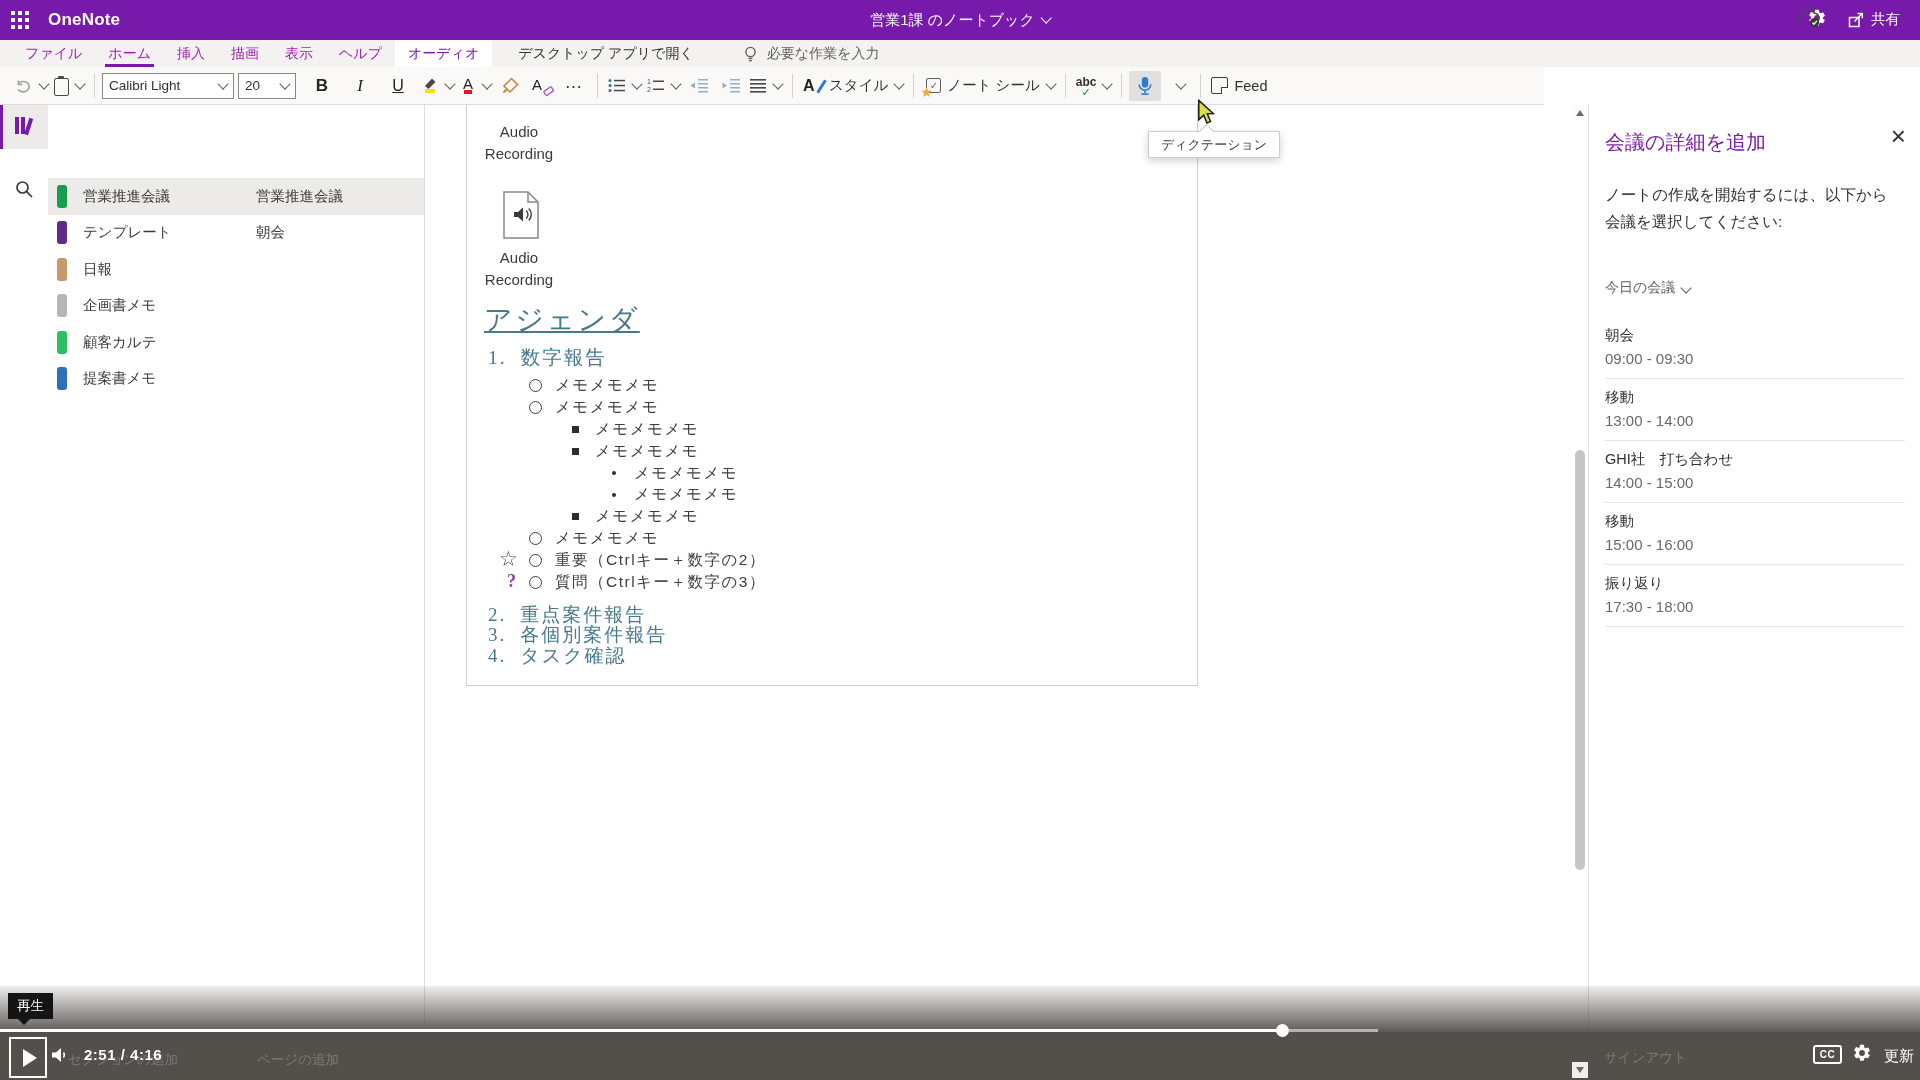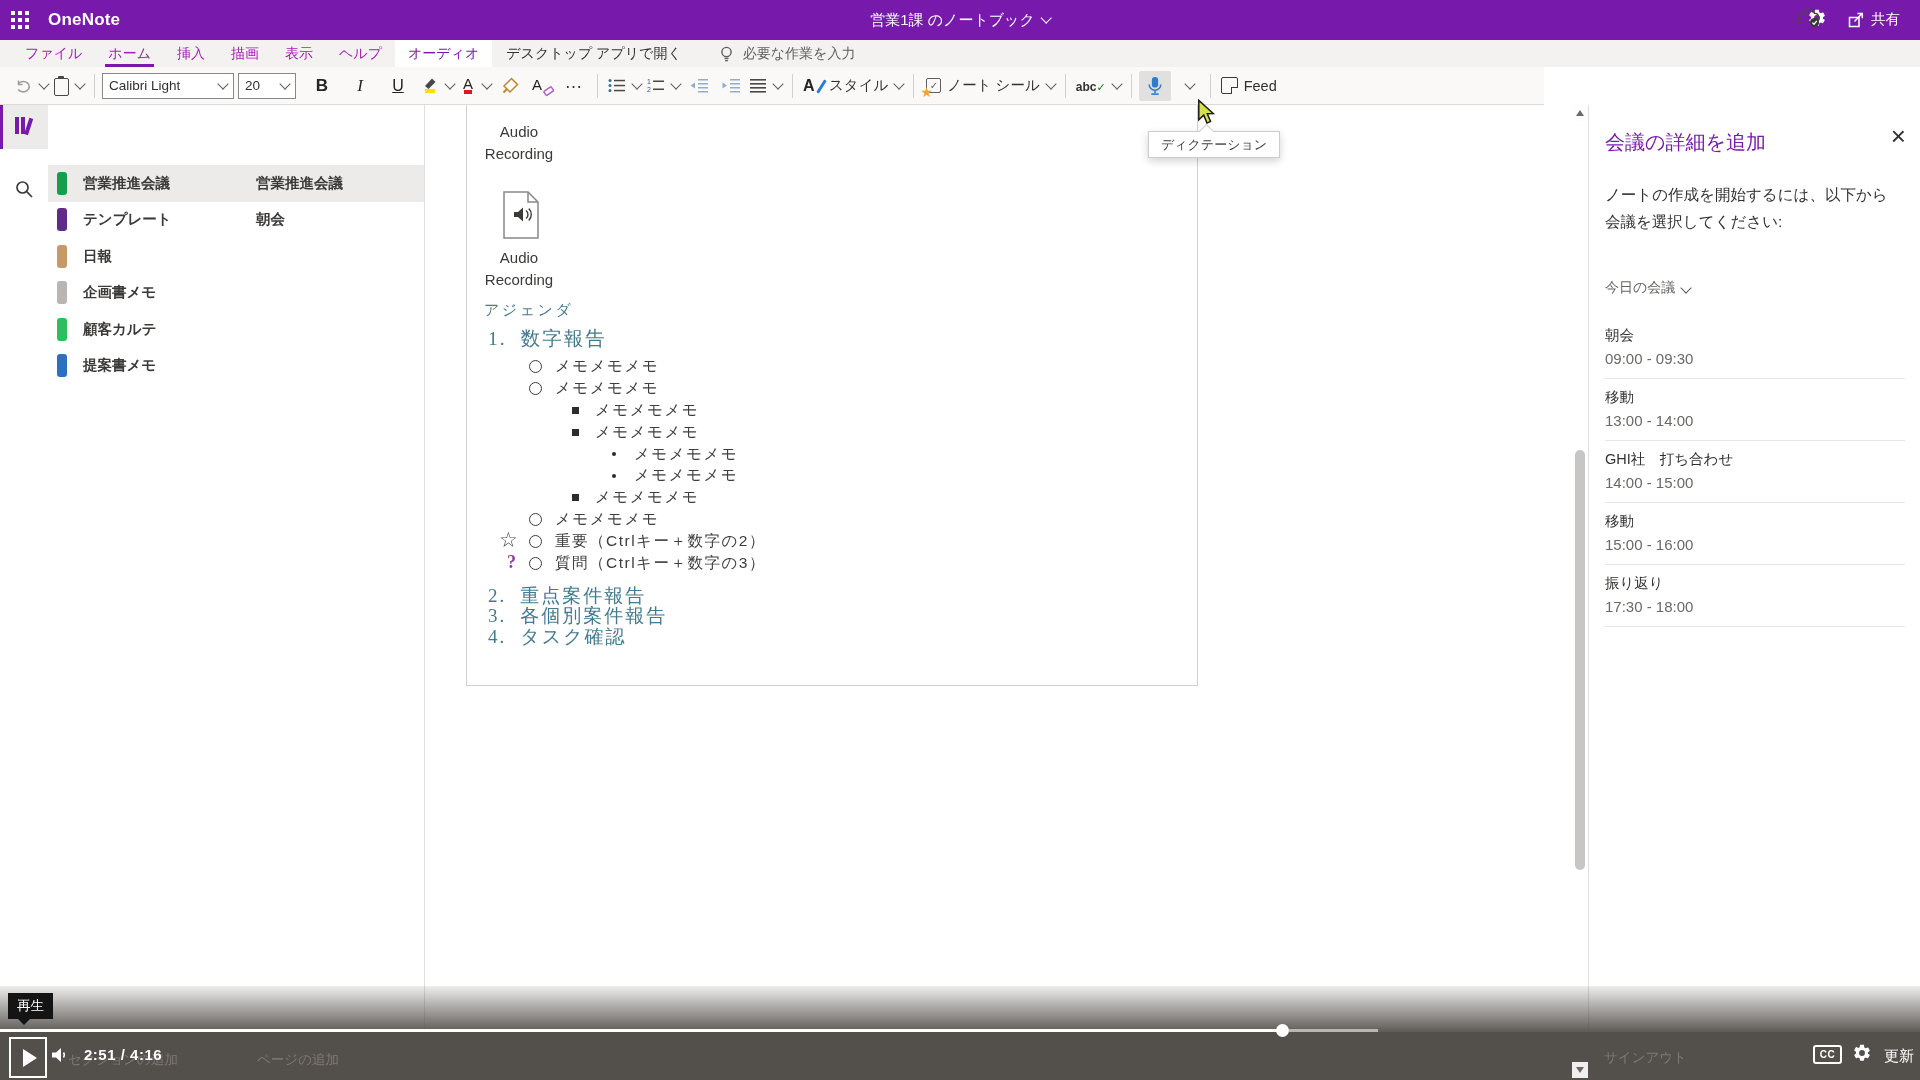--- a/index.html
+++ b/index.html
@@ -22,40 +22,40 @@
   .chev.w{border-color:#fff;}
   .avatar{width:30px;height:30px;border-radius:50%;background:#85735f;position:relative;overflow:hidden;}
   .avatar::before{content:"";position:absolute;left:6px;top:8px;width:18px;height:17px;border-radius:50%;background:#f6d8ba;}
   .avatar::after{content:"";position:absolute;left:4px;top:2px;width:22px;height:9px;border-radius:50% 50% 20% 20%;background:#6e5d4b;}
 
   
   .tabrow{position:absolute;left:0;top:40px;width:1920px;height:27px;background:#f3f2f1;display:flex;align-items:stretch;z-index:20;}
   .tab{padding:0 13px;font-size:14px;display:flex;align-items:center;color:#a21caf;position:relative;cursor:pointer;}
   .tab.home::after{content:"";position:absolute;left:10px;right:10px;bottom:0;height:3px;background:#7719aa;}
   .tab.sel{background:#fff;color:#7719aa;}
-  .opendesktop{padding:0 14px;font-size:14px;display:flex;align-items:center;color:#323130;cursor:pointer;}
+  .opendesktop{padding:0 26px;font-size:14px;display:flex;align-items:center;color:#323130;cursor:pointer;}
   .tellme{display:flex;align-items:center;margin-left:22px;color:#616161;font-size:14px;cursor:text;}
   .tellme svg{margin-right:8px;}
   .saveshare{position:absolute;right:0;top:4px;display:flex;align-items:center;gap:14px;padding-right:8px;z-index:40;}
   .sharebtn{height:31px;background:#7719aa;color:#fff;font-size:14.5px;display:flex;align-items:center;gap:7px;padding:0 12px;border-radius:2px;cursor:pointer;}
 
   
   .toolbar{position:absolute;left:0;top:67px;width:1544px;height:38px;background:#faf9f8;border-bottom:1px solid #dddbd9;display:flex;align-items:center;padding-left:12px;box-sizing:border-box;z-index:20;}
   .tbtn{height:30px;min-width:26px;display:flex;align-items:center;justify-content:center;padding:0 3px;cursor:pointer;position:relative;}
   .tdiv{width:1px;height:24px;background:#d2d0ce;margin:0 7px;}
   .combo{background:#fff;border:1px solid #8a8886;height:24px;display:flex;align-items:center;padding:0 6px;font-size:13.5px;color:#323130;cursor:pointer;}
   .combo .chev{margin-left:auto;}
   .bchar{font-size:17px;font-weight:bold;color:#252423;}
   .ichar{font-size:17px;font-style:italic;font-family:"Liberation Serif",serif;color:#252423;}
   .uchar{font-size:16px;text-decoration:underline;color:#252423;}
   .colorbar{position:absolute;left:4px;right:4px;bottom:3px;height:4px;}
   .dots3{font-size:18px;color:#323130;letter-spacing:1px;margin-top:-7px;}
   .lbl14{font-size:14.5px;color:#323130;margin-left:6px;}
   .micbtn{background:#e2e0de;border-radius:2px;}
-  .abc{display:flex;flex-direction:row;align-items:center;line-height:10px;margin-top:2px;}
+  .abc{display:flex;flex-direction:column;align-items:center;line-height:10px;margin-top:2px;}
   .abc b{font-size:12px;color:#323130;font-weight:600;}
   .abc s{text-decoration:none;color:#0f7b0f;font-size:11px;}
   .tagicon{position:relative;width:17px;height:16px;}
   .tagicon .bx{position:absolute;left:2px;top:0;width:13px;height:13px;border:1.5px solid #605e5c;border-radius:2px;color:#605e5c;font-size:10px;line-height:13px;text-align:center;}
   .tagicon .st{position:absolute;left:-4px;bottom:-6px;color:#f2a33c;font-size:14px;}
   .styleicon{position:relative;width:20px;height:18px;}
   .styleicon b{font-size:16px;color:#252423;font-weight:600;}
   .styleicon i{position:absolute;right:0;top:2px;width:3px;height:15px;background:#2b7cd3;transform:rotate(32deg);border-radius:1px;}
   .feedicon{width:15px;height:15px;border:1.6px solid #3b3a39;border-radius:2px;position:relative;}
   .feedicon::after{content:"";position:absolute;right:-1px;bottom:-1px;width:6px;height:6px;background:#faf9f8;border-left:1.6px solid #3b3a39;border-top:1.6px solid #3b3a39;}
@@ -68,34 +68,34 @@
   .railbtn.active{background:#edebe9;}
   .railbtn.active::before{content:"";position:absolute;left:0;top:0;bottom:0;width:3px;background:#7719aa;}
   .libicon span{display:inline-block;width:3.5px;height:17px;background:#7719aa;margin-right:2.5px;}
   .libicon span:last-child{transform:rotate(18deg) translateY(1px);}
   .sections{position:absolute;left:48px;top:105px;width:190px;bottom:0;background:#fff;}
   .pages{position:absolute;left:238px;top:105px;width:187px;bottom:0;background:#fff;border-right:1px solid #e1dfdd;box-sizing:border-box;}
   .paneheader{position:absolute;left:48px;top:105px;width:377px;height:63px;border-bottom:1px solid #e1dfdd;display:flex;align-items:center;padding-left:10px;box-sizing:border-box;background:#fff;font-size:14.5px;font-weight:700;color:#323130;cursor:pointer;}
   .bookicon{width:15px;height:18px;background:#4a4846;border-radius:1px;margin-right:10px;position:relative;}
   .bookicon::after{content:"";position:absolute;right:-3px;top:2px;width:2.5px;height:14px;background:#4a4846;}
   .bookicon::before{content:"";position:absolute;left:3px;top:4px;width:7px;height:1.5px;background:#fff;box-shadow:0 4px 0 #fff,0 8px 0 #fff;}
-  .slist{position:absolute;left:0;top:60px;right:0;font-weight:bold;}
+  .slist{position:absolute;left:0;top:73px;right:0;}
   .srow{height:36.5px;display:flex;align-items:center;cursor:pointer;}
   .srow.sel{background:#edebe9;}
   .stab{width:10px;height:23px;border-radius:3px;margin:0 16px 0 9px;}
   .srow span.lab{font-size:14.5px;color:#3b3a39;}
   .prow{height:36.5px;display:flex;align-items:center;padding-left:18px;font-size:14.5px;color:#3b3a39;cursor:pointer;}
   .prow.sel{background:#edebe9;}
 
   
   .canvas{position:absolute;left:425px;top:105px;width:1163px;bottom:0;background:#fff;}
   .pagebox{position:absolute;left:41px;top:0;width:732px;height:581px;border-left:1px solid #d2d0ce;border-right:1px solid #d2d0ce;border-bottom:1px solid #d2d0ce;box-sizing:border-box;}
   .audiolabel{position:absolute;width:110px;text-align:center;font-size:15px;color:#3a3a38;line-height:22px;}
   .teal{color:#45798d;}
-  .agenda-h{font-size:15px;letter-spacing:2.5px;}
+  .agenda-h{font-size:28px;letter-spacing:2.5px;text-decoration:underline;}
   .numline{font-size:19.5px;letter-spacing:2px;margin-top:5px;font-family:Liberation Serif, serif;}
   .numline .n{margin-right:14px;}
   .notes{margin-top:4px;}
   .nrow{position:relative;height:21.8px;display:flex;align-items:center;font-size:15.5px;letter-spacing:1.5px;color:#3d3d3d;}
   .nrow.l1{padding-left:62px;}
   .nrow.l2{padding-left:102px;}
   .nrow.l3{padding-left:140px;}
   .bul{margin-right:13px;flex:none;}
   .bul.circle{width:11px;height:11px;border:1.4px solid #3d3d3d;border-radius:50%;}
   .bul.square{width:7px;height:7px;background:#2c2c2c;margin-left:3px;margin-right:16px;}

